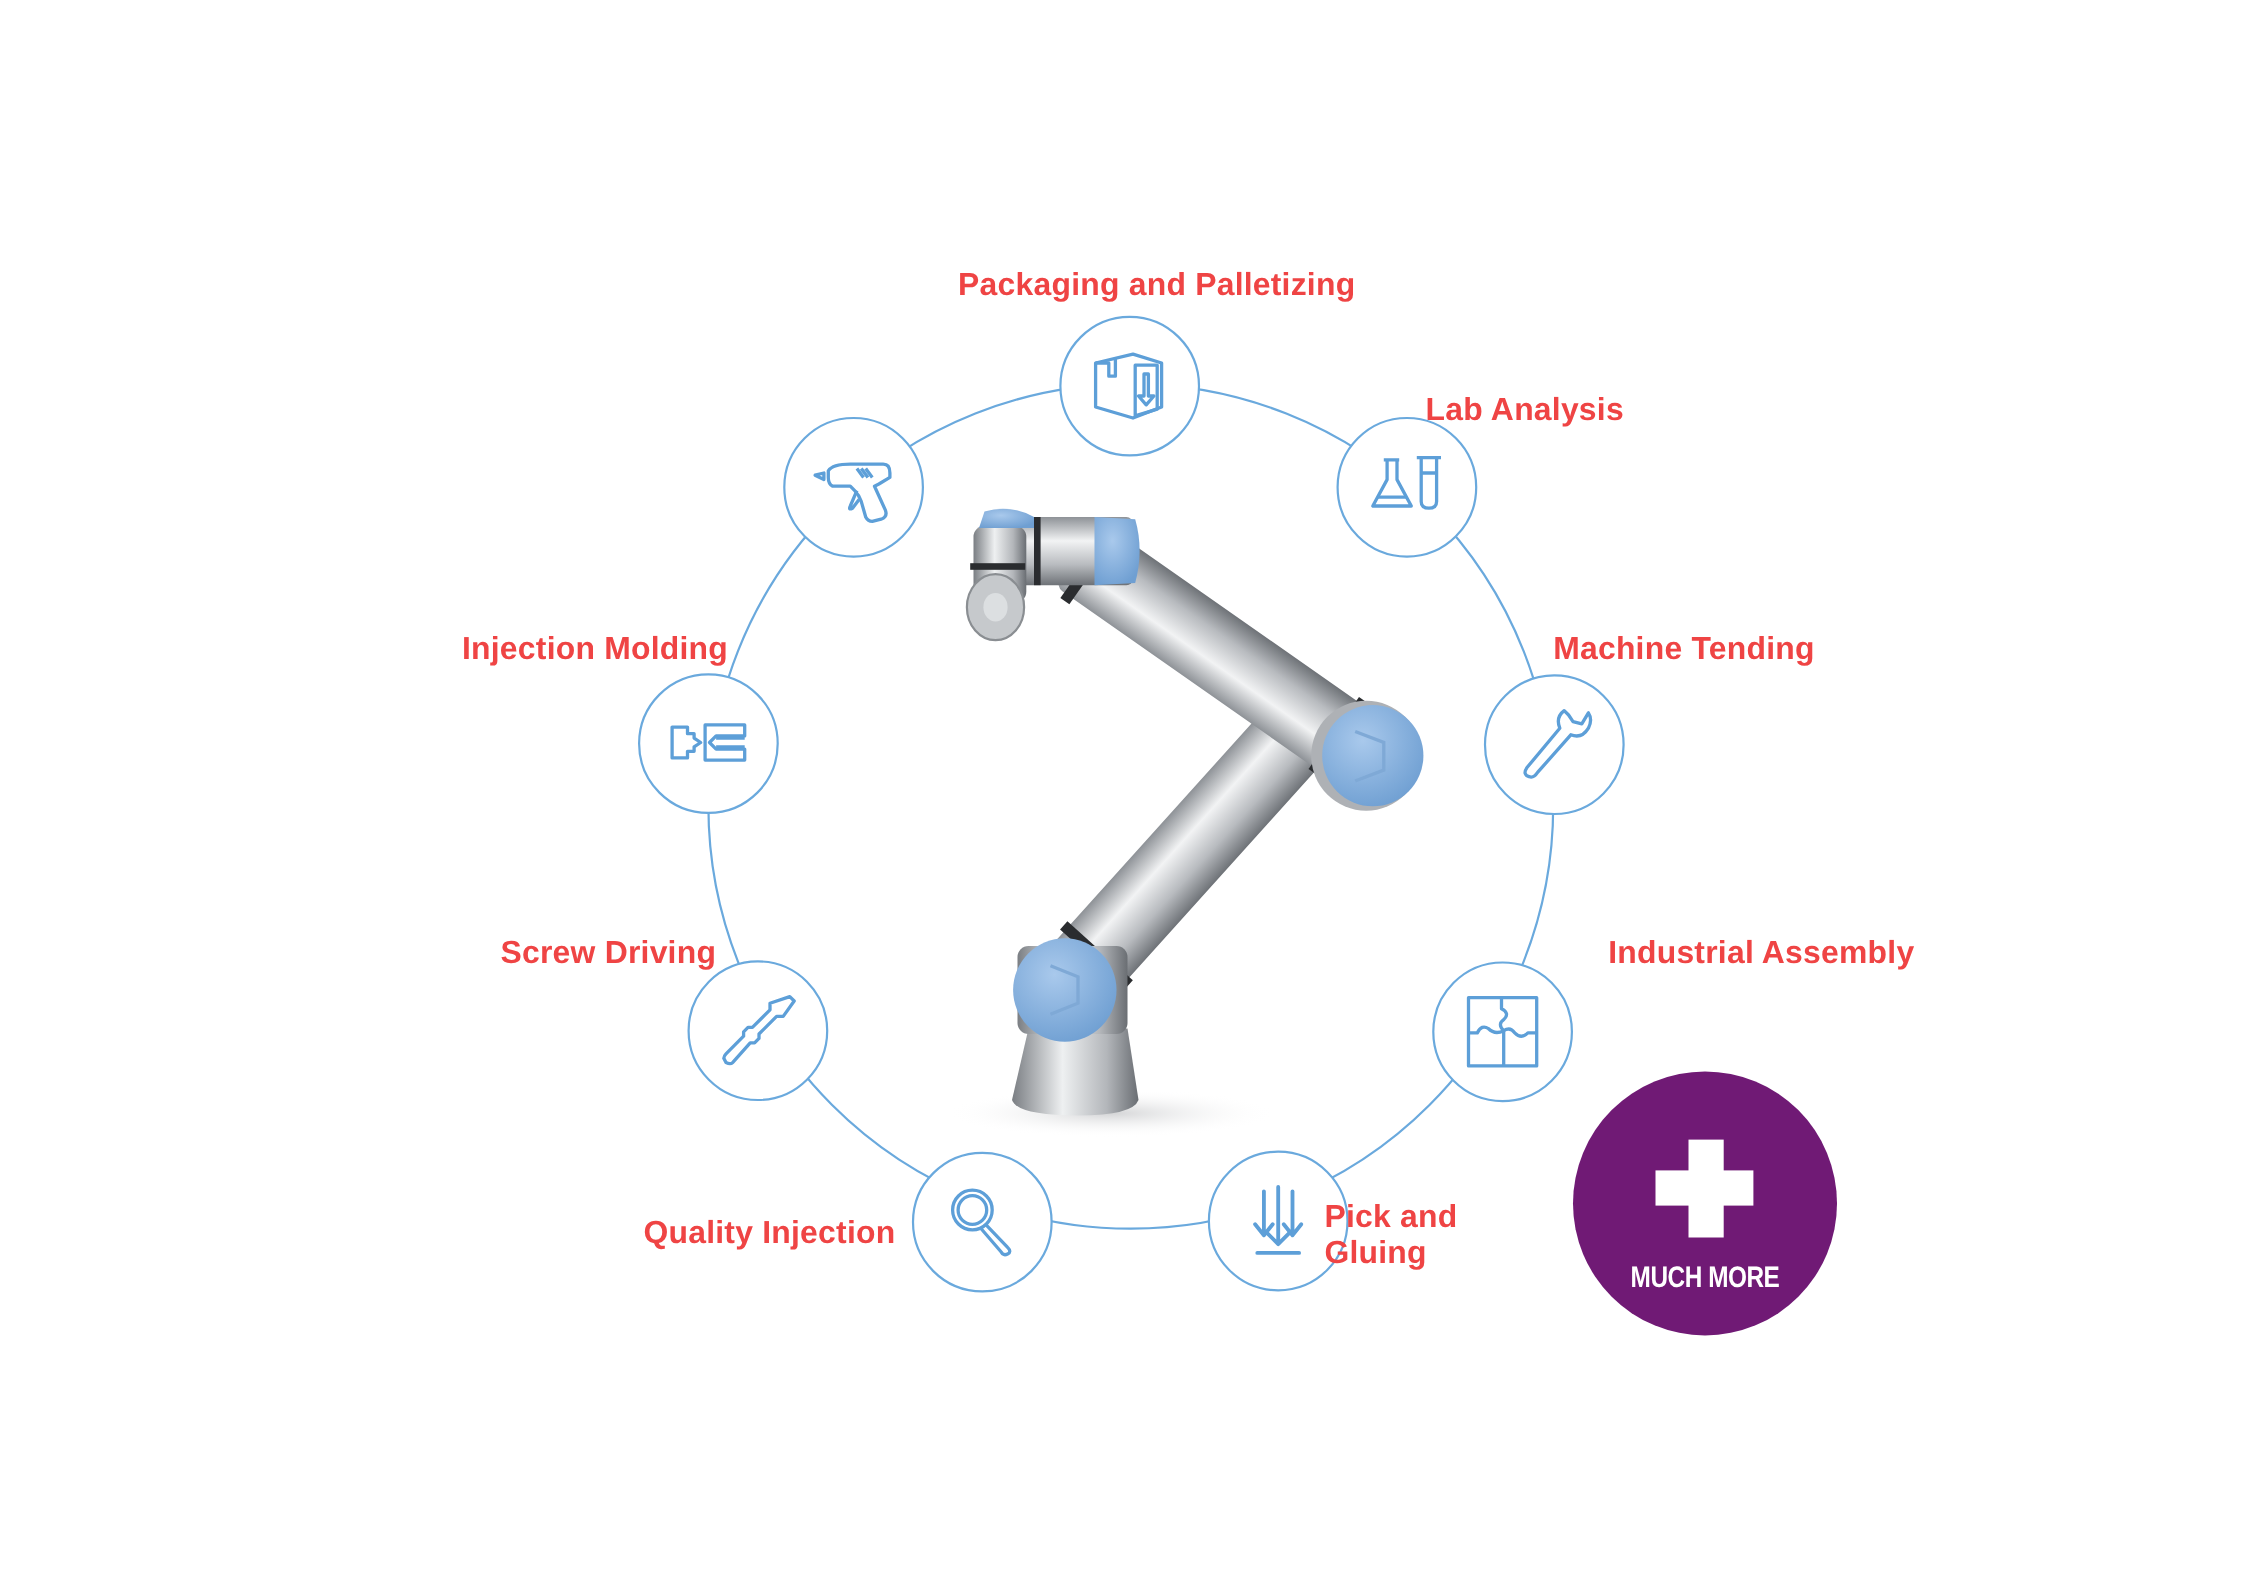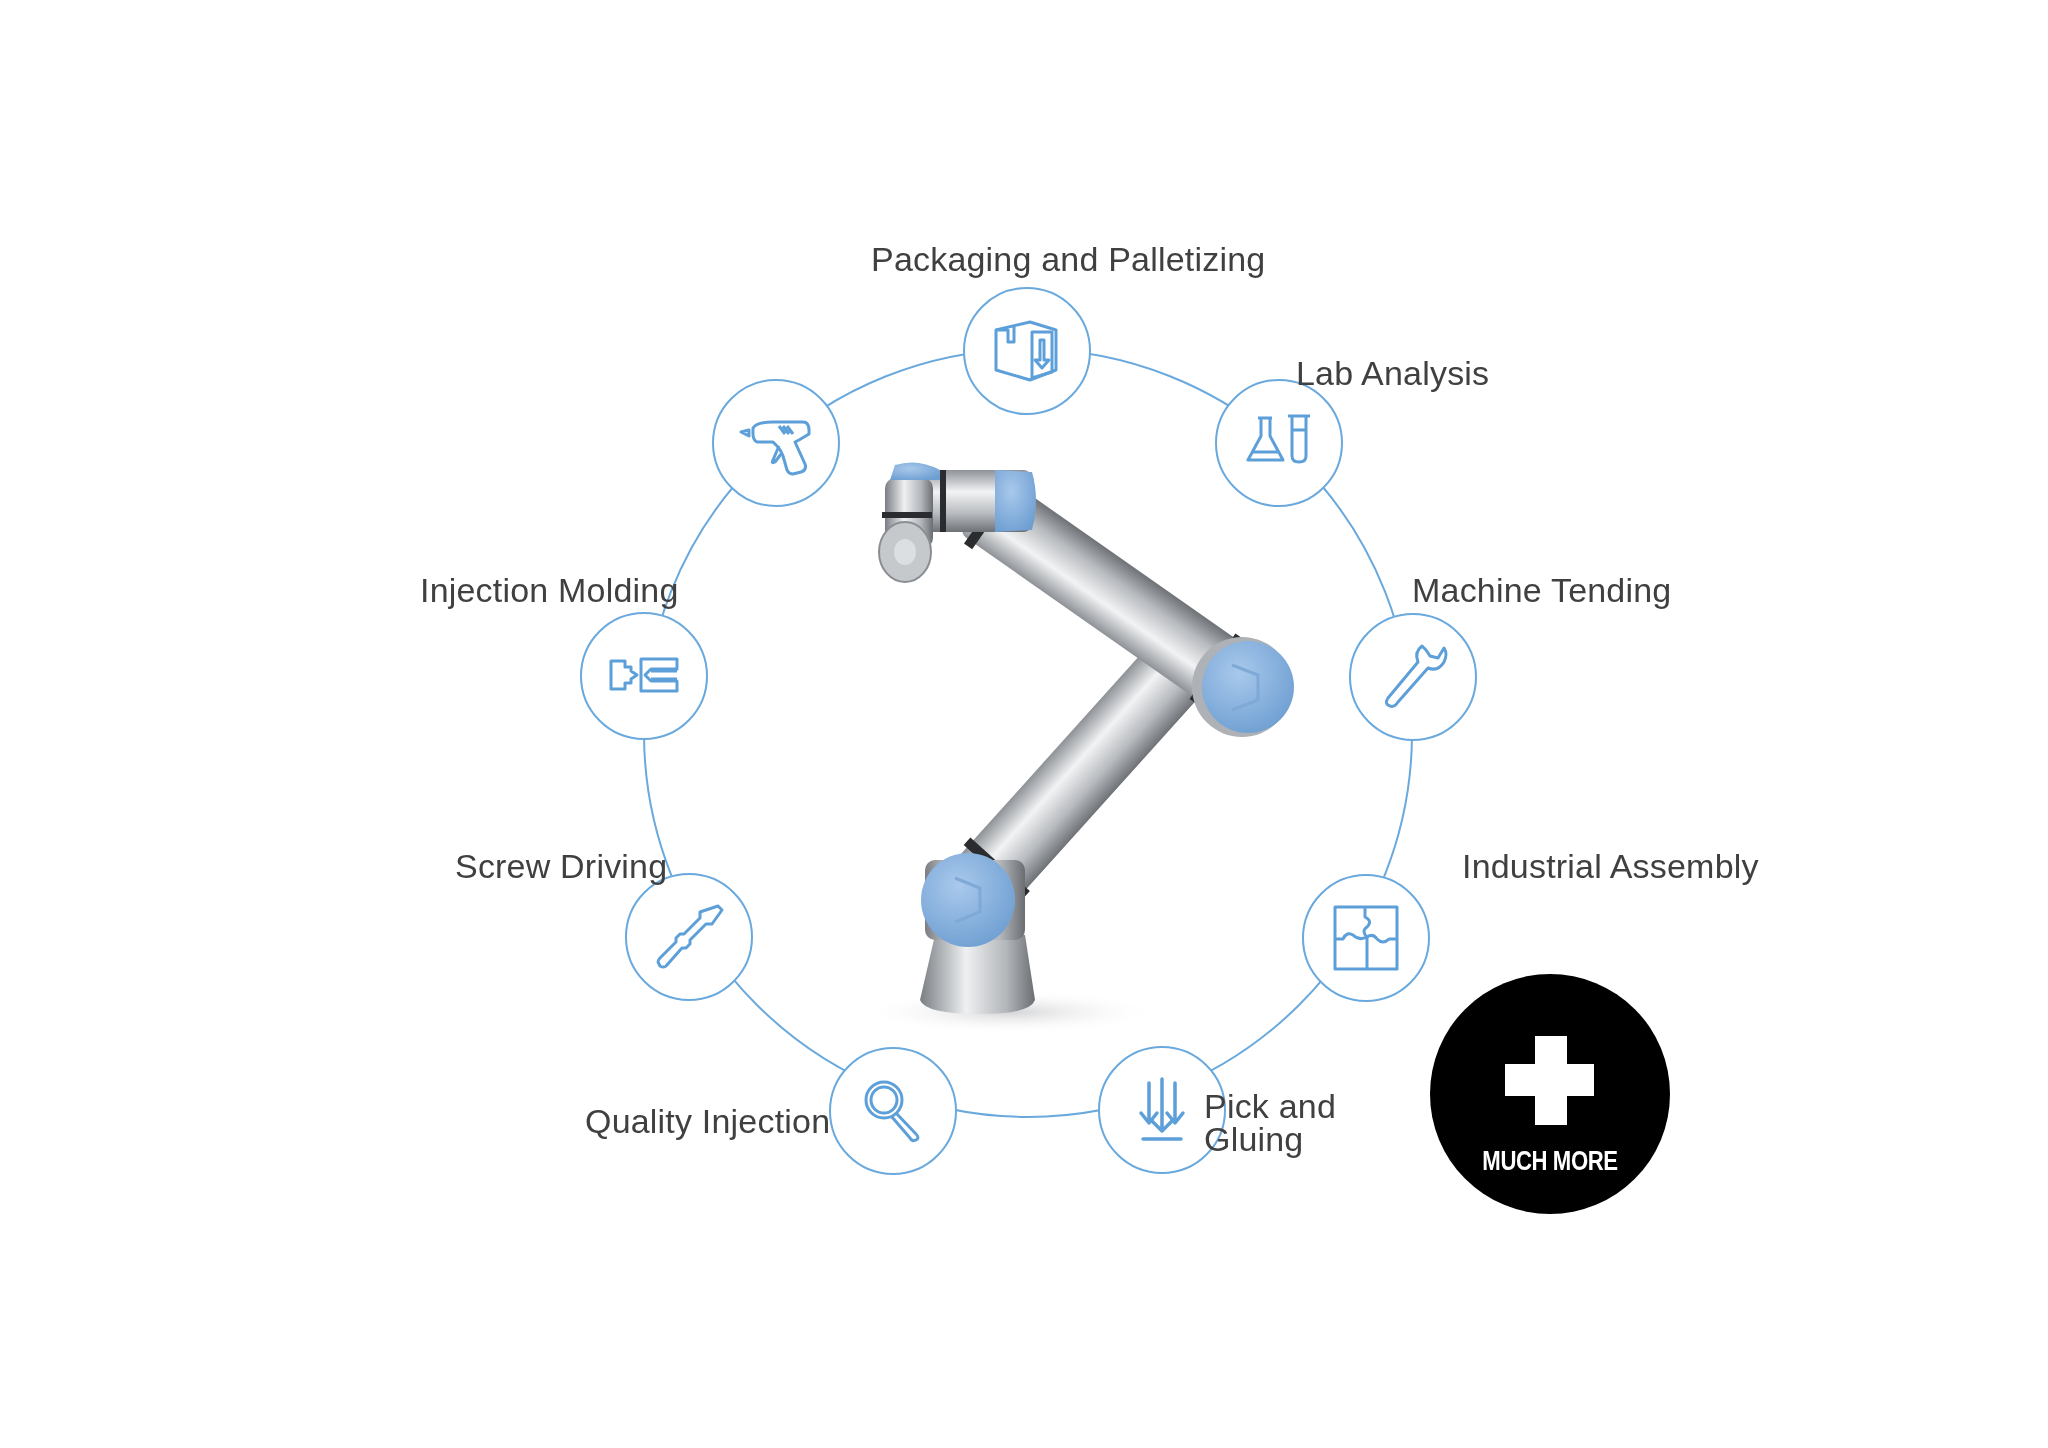--- a/index.html
+++ b/index.html
@@ -4,24 +4,24 @@
 <style>
   html, body { margin:0; padding:0; background:#ffffff; }
   body { width:2048px; height:1448px; position:relative; overflow:hidden;
          font-family:"Liberation Sans", "DejaVu Sans", sans-serif; }
   .stage { position:absolute; left:0; top:0; width:2048px; height:1448px; }
   svg.ring { position:absolute; left:0; top:0; }
   .node { position:absolute; width:128px; height:128px; border-radius:50%;
           border:2px solid #6aa9dd; background:#fff; box-sizing:border-box;
           display:flex; align-items:center; justify-content:center; cursor:pointer; }
   .node svg { width:86px; height:86px; }
-  .label { position:absolute; color:#404040; font-size:34px; font-weight:400;
+  .label { position:absolute; color:#ef4444; font-size:29px; font-weight:700;
            line-height:33px; white-space:nowrap; letter-spacing:0.2px; cursor:pointer; }
   .more { position:absolute; left:1430px; top:974px; width:240px; height:240px;
-          border-radius:50%; background:#000000; cursor:pointer; }
+          border-radius:50%; background:#701a75; cursor:pointer; }
   .more .plus-v { position:absolute; left:105px; top:62px; width:32px; height:89px; background:#fff; }
   .more .plus-h { position:absolute; left:75px; top:90px; width:89px; height:32px; background:#fff; }
   .more .more-text { position:absolute; left:0; right:0; top:172px; text-align:center; color:#fff;
           font-family:"Liberation Sans", sans-serif; font-weight:700; font-size:27px;
           letter-spacing:-0.5px; transform:scaleX(0.82); }
   .robot { position:absolute; left:0; top:0; }
 </style>
 </head>
 <body>
 

